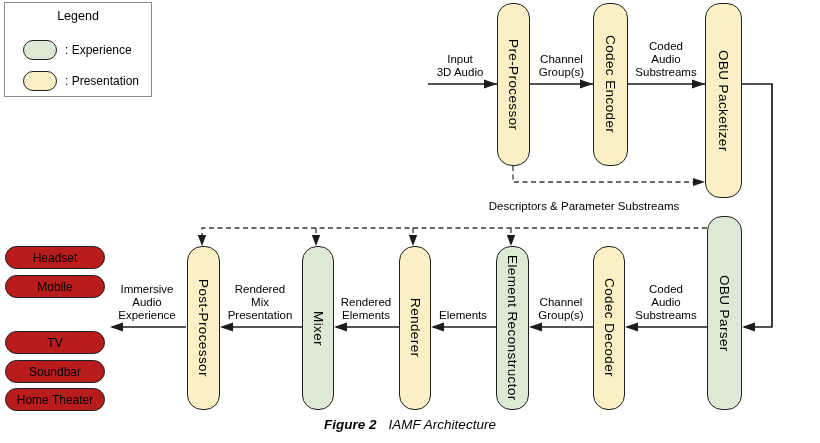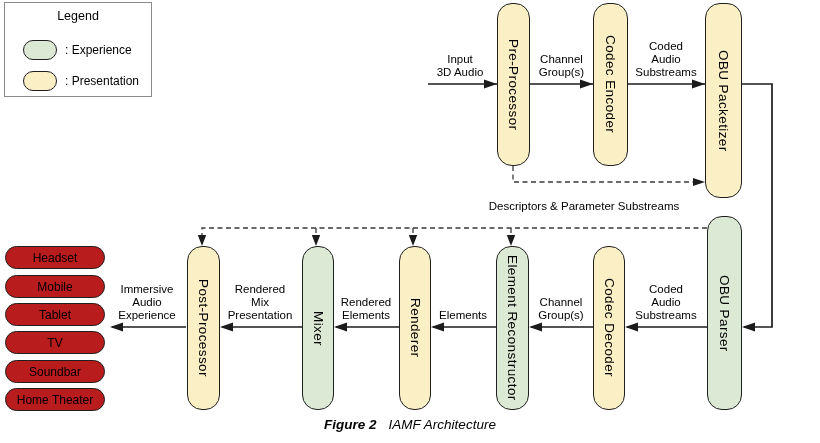--- a/index.html
+++ b/index.html
@@ -153,21 +153,20 @@
 Elements</div>
   <div class="lbl" style="left:218px;top:283px;width:84px">Rendered
 Mix
 Presentation</div>
   <div class="lbl" style="left:107px;top:283px;width:80px">Immersive
 Audio
 Experience</div>
 
   <div class="device" style="top:246px">Headset</div>
   <div class="device" style="top:275px">Mobile</div>
-  <div class="device" style="top:303px">Tablet</div>
   <div class="device" style="top:331px">TV</div>
   <div class="device" style="top:360px">Soundbar</div>
   <div class="device" style="top:388px">Home Theater</div>
 
   <div class="caption">
     <span class="fig">Figure 2</span><span>IAMF Architecture</span>
   </div>
 
 </div>
 

